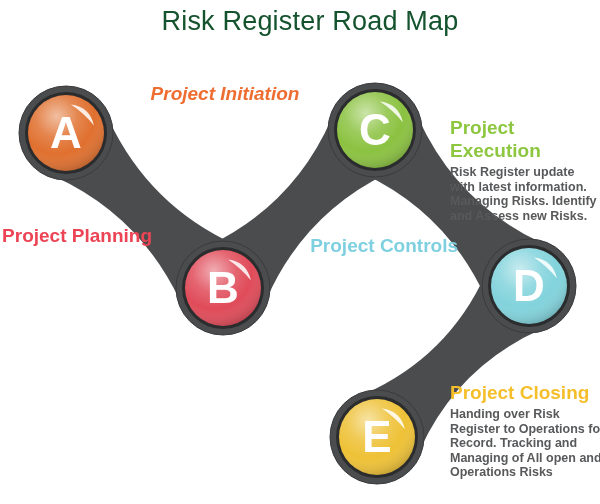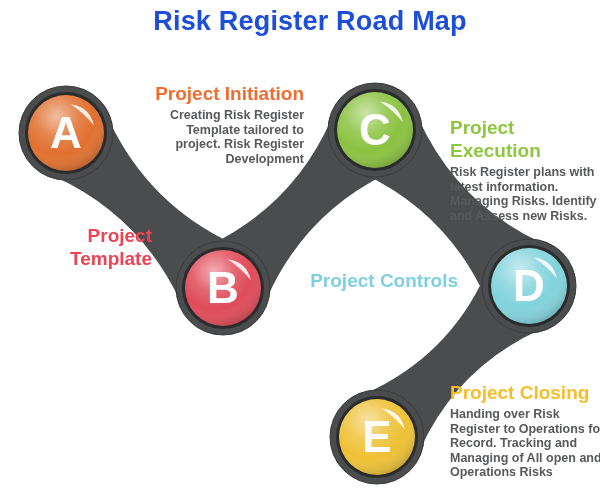--- a/index.html
+++ b/index.html
@@ -1,31 +1,31 @@
 <!DOCTYPE html>
 <html><head>
 <meta charset="utf-8">
 <style>
   html,body{margin:0;padding:0;background:#ffffff;}
   body{width:600px;height:504px;overflow:hidden;font-family:"Liberation Sans",sans-serif;}
   .stage{position:relative;width:600px;height:504px;background:#ffffff;}
   .page-title{position:absolute;top:6px;left:20px;right:0;margin:0;text-align:center;
-    font-size:27px;line-height:30px;font-weight:bold;color:#1d4ed8;letter-spacing:.2px;}
+    font-size:27px;line-height:30px;font-weight:normal;color:#14532d;letter-spacing:.2px;}
   svg.diagram{position:absolute;left:0;top:0;width:600px;height:504px;}
   .hub{fill:#4b4c4e;stroke:#3a3b3d;stroke-width:1;}
   .rim{fill:#2b2c2e;}
   .letter{fill:#ffffff;font-family:"Liberation Sans",sans-serif;font-weight:bold;
     font-size:44px;text-anchor:middle;}
   .step{position:absolute;}
   .step .h{font-size:19px;line-height:23px;font-weight:bold;}
   .step .b{margin-top:3px;font-size:12.5px;line-height:14.5px;font-weight:bold;color:#58595b;}
-  .s1{left:146px;top:82px;width:158px;text-align:right;}
+  .s1{left:146px;top:82px;width:158px;text-align:center;font-style:italic;}
   .s2{left:2px;top:224px;width:150px;text-align:right;}
   .s3{left:450px;top:72px;width:150px;text-align:left;}
-  .s4{left:308px;top:234px;width:150px;text-align:right;margin-top:35px;}
+  .s4{left:308px;top:234px;width:150px;text-align:right;}
   .s5{left:450px;top:381px;width:155px;text-align:left;}
   .s5 .h{white-space:nowrap;}
 </style>
 </head>
 <body>
 
 <div class="stage">
 
   <h1 class="page-title">Risk Register Road Map</h1>
 
@@ -86,30 +86,29 @@
       <circle class="rim" cx="377" cy="437" r="41"></circle>
       <circle class="ball" cx="377" cy="437" r="38" fill="#eec136"></circle>
       <circle cx="377" cy="437" r="38" fill="url(#gloss)"></circle>
       <use href="#crescent" transform="translate(377,437)"></use>
       <text class="letter" x="377" y="452">E</text>
     </g>
   </svg>
 
   <div class="step s1">
     <div class="h" style="color: rgb(238, 109, 48);">Project Initiation</div>
-    <div class="b">Creating Risk Register Template tailored to project. Risk Register Development</div>
   </div>
 
   <div class="step s2">
-    <div class="h" style="color: rgb(236, 68, 84);">Project Template</div>
+    <div class="h" style="color: rgb(236, 68, 84);">Project Planning</div>
   </div>
 
   <div class="step s3">
     <div class="h" style="color: rgb(141, 198, 63); margin-top: 44px;">Project Execution</div>
-    <div class="b">Risk Register plans with latest information. Managing Risks. Identify and Assess new Risks.</div>
+    <div class="b">Risk Register update with latest information. Managing Risks. Identify and Assess new Risks.</div>
   </div>
 
   <div class="step s4">
     <div class="h" style="color: rgb(126, 208, 224);">Project Controls</div>
   </div>
 
   <div class="step s5">
     <div class="h" style="color: rgb(245, 190, 43);">Project Closing</div>
     <div class="b">Handing over Risk Register to Operations for Record. Tracking and Managing of All open and Operations Risks</div>
   </div>

